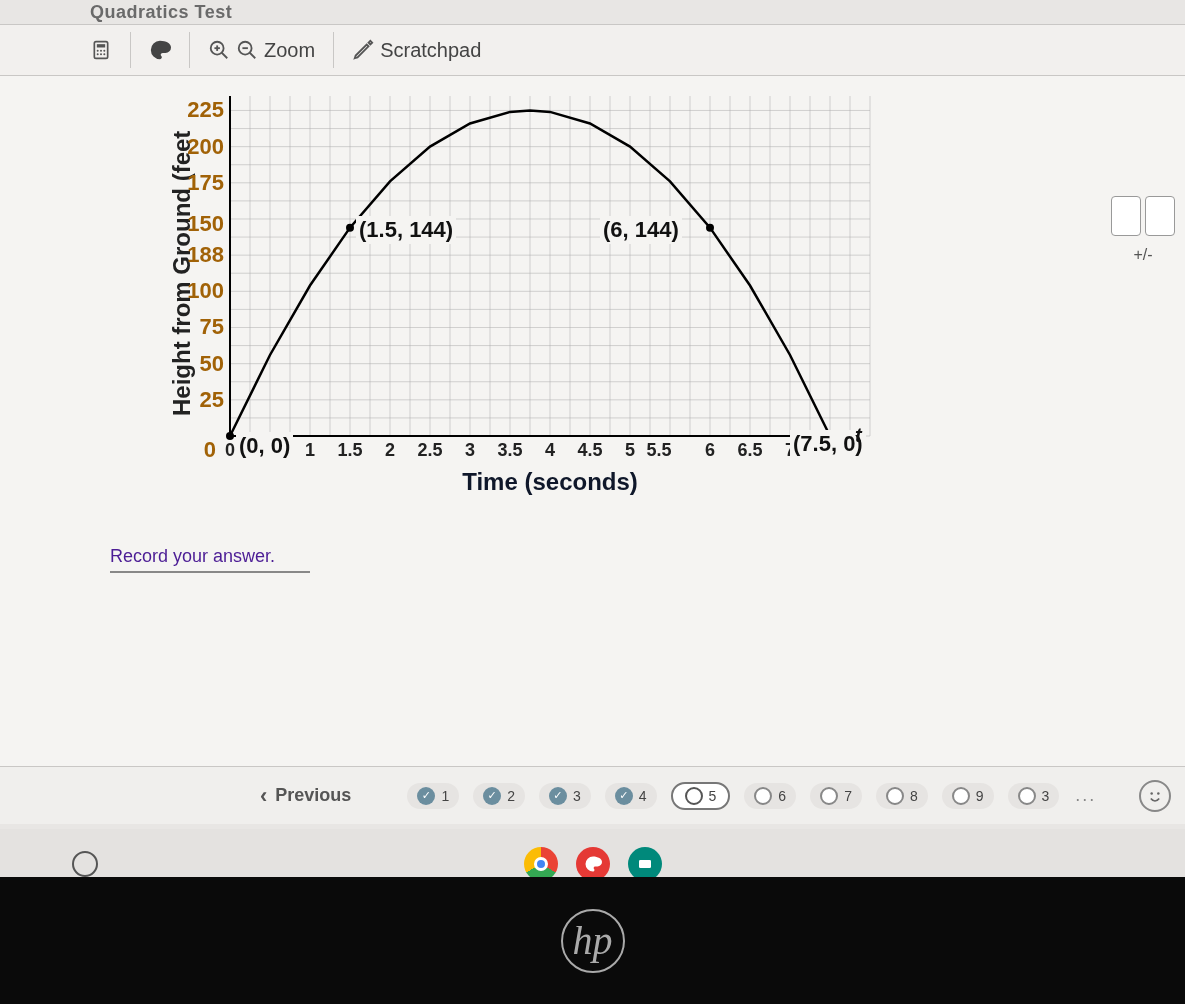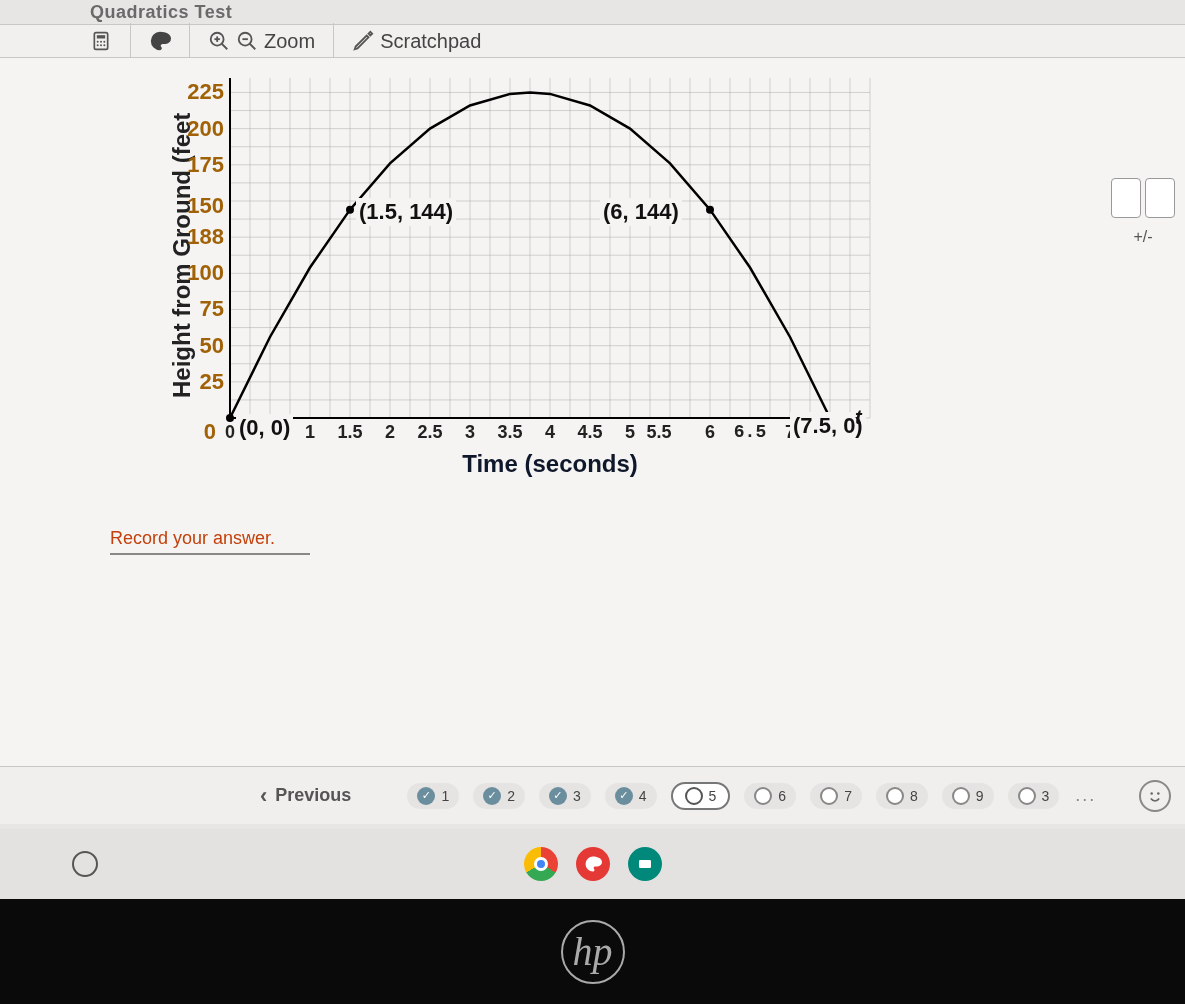--- a/index.html
+++ b/index.html
@@ -13,21 +13,21 @@
   }
   .page-header {
     height: 24px;
     padding: 2px 90px;
     color: #6a6a6a;
     font-size: 18px;
     font-weight: 600;
     letter-spacing: 0.5px;
   }
   .toolbar {
-    height: 34px;
+    height: 52px;
     background: #f2f0ee;
     border-top: 1px solid #c9c7c5;
     border-bottom: 1px solid #c9c7c5;
     display: flex;
     align-items: center;
     padding-left: 90px;
     gap: 18px;
   }
   .tb-btn {
     display: flex;
@@ -108,21 +108,21 @@
   }
   .question {
     margin-top: 60px;
     font-size: 20px;
     color: #333;
     font-weight: 500;
   }
   .record {
     margin-top: 30px;
     font-size: 18px;
-    color: #c2410c;
+    color: #4c1d95;
     border-bottom: 2px solid #888;
     display: inline-block;
     padding-bottom: 4px;
     width: 200px;
   }
   .side-controls {
     position: absolute;
     right: 10px;
     top: 120px;
     display: flex;
@@ -188,21 +188,21 @@
   .tb-icons-center {
     position:absolute; left:50%; transform:translateX(-50%);
     display:flex; gap:18px;
   }
   .dock-icon {
     width:34px; height:34px; border-radius:50%;
     display:flex; align-items:center; justify-content:center;
     font-size:18px; color:#fff;
   }
   .bezel {
-    position:absolute; bottom:0; left:0; right:0; height:105px;
+    position:absolute; bottom:0; left:0; right:0; height:127px;
     background:#0a0a0a;
     display:flex; align-items:center; justify-content:center;
   }
   .hp-logo {
     font-family: Georgia, serif;
     font-style: italic;
     font-size: 40px;
     color:#aaa;
     border:2px solid #aaa;
     border-radius:50%;
@@ -361,21 +361,21 @@
           <div class="x-tick" style="left: 120px;">1.5</div>
           <div class="x-tick" style="left: 160px;">2</div>
           <div class="x-tick" style="left: 200px;">2.5</div>
           <div class="x-tick" style="left: 240px;">3</div>
           <div class="x-tick" style="left: 280px;">3.5</div>
           <div class="x-tick" style="left: 320px;">4</div>
           <div class="x-tick" style="left: 360px;">4.5</div>
           <div class="x-tick" style="left: 400px;">5</div>
           <div class="x-tick" style="left: 429px;">5.5</div>
           <div class="x-tick" style="left: 480px;">6</div>
-          <div class="x-tick" style="left: 520px; font-family: Liberation Mono, monospace;">6.5</div>
+          <div class="x-tick" style="left: 520px;">6.5</div>
           <div class="x-tick" style="left: 560px;">7</div>
           <div class="x-tick" style="left: 600px;">7.5</div>
         </div>
       <div class="x-axis-label">Time (seconds)</div>
       <div id="point-labels">
           <div class="point-label" style="left: 6px; top: 336px;">(0, 0)</div>
           <div class="point-label" style="left: 126px; top: 119.66px;">(1.5, 144)</div>
           <div class="point-label" style="left: 370px; top: 119.66px;">(6, 144)</div>
           <div class="point-label" style="left: 560px; top: 334px;">(7.5, 0)</div>
         </div>

